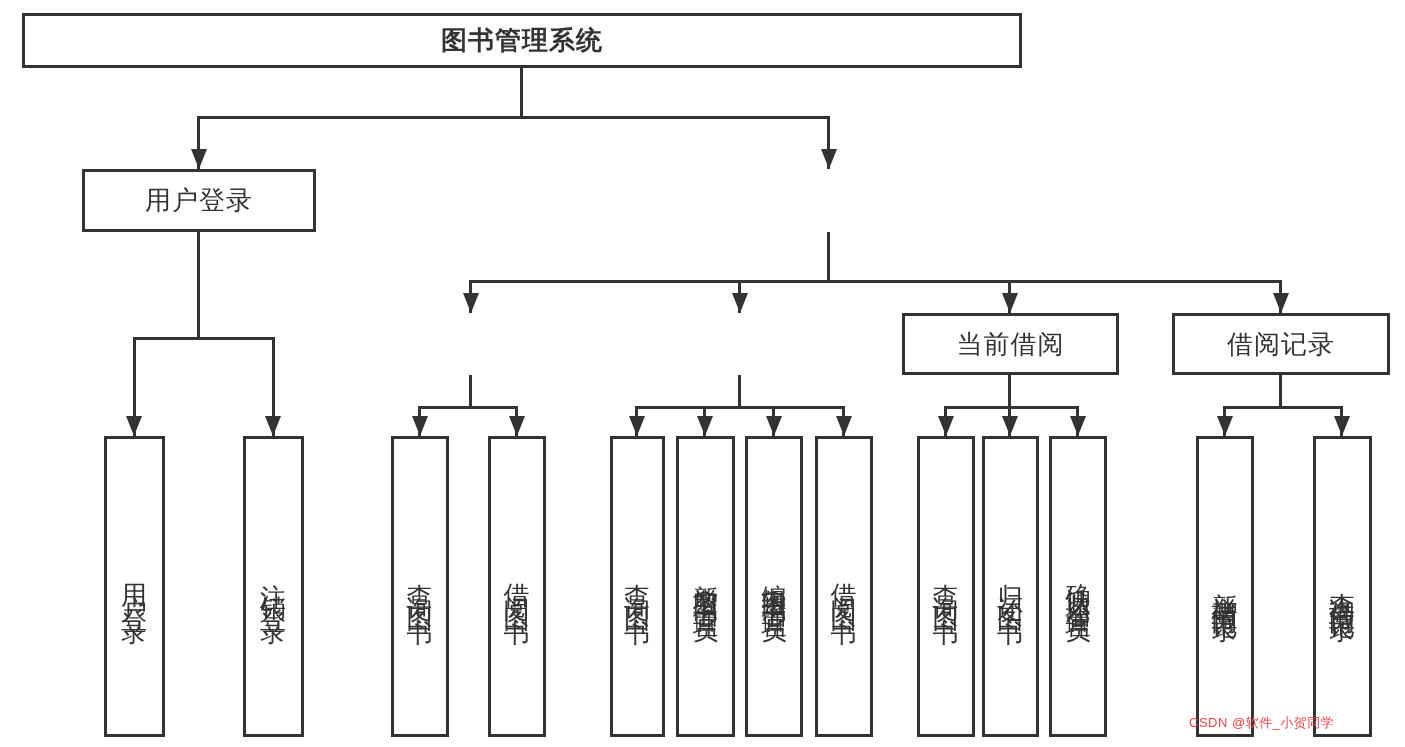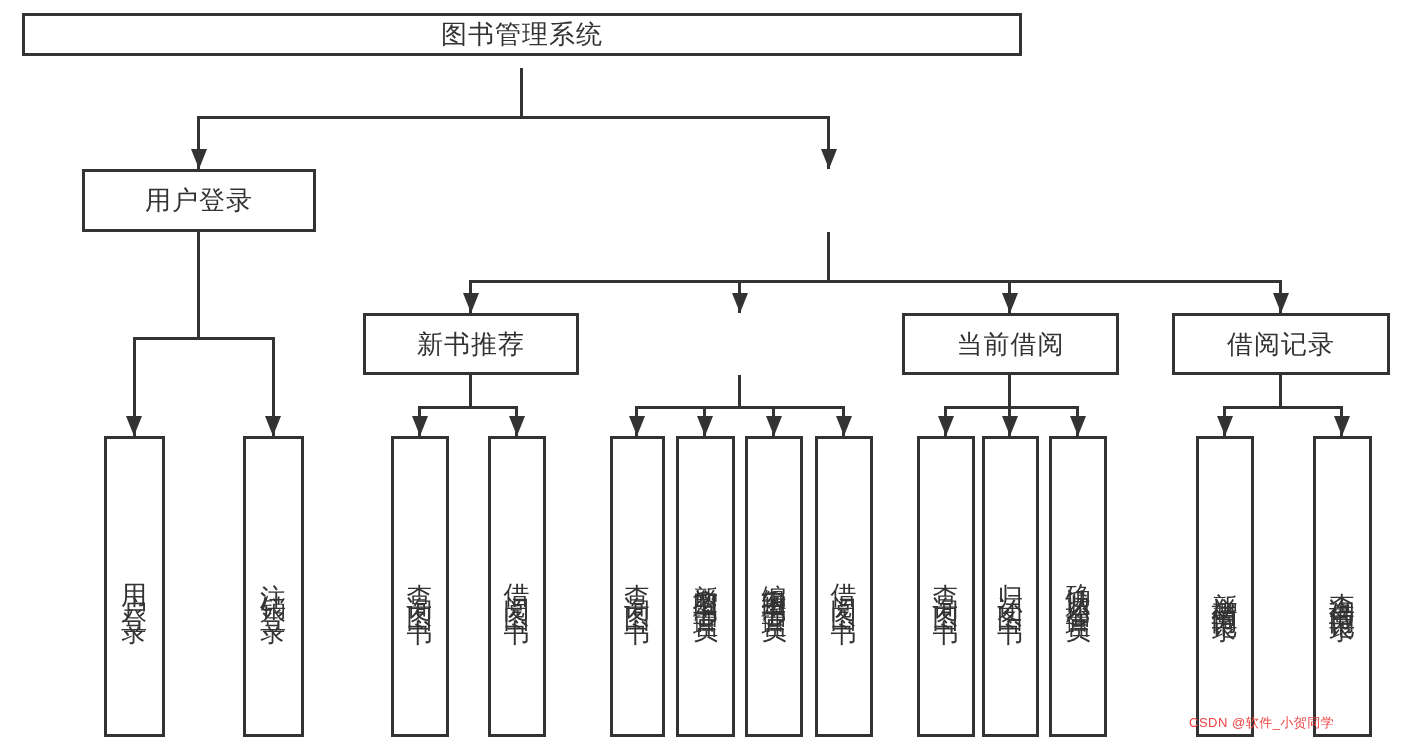--- a/index.html
+++ b/index.html
@@ -88,31 +88,28 @@
   <div class="arrowhead" style="left:1002px;top:416px;"></div>
   <div class="arrowhead" style="left:1070px;top:416px;"></div>
 
   <div class="vline" style="left:1279px;top:375px;height:31px;"></div>
   <div class="hline" style="left:1223px;top:406px;width:120px;"></div>
   <div class="vline" style="left:1223px;top:406px;height:30px;"></div>
   <div class="vline" style="left:1340px;top:406px;height:30px;"></div>
   <div class="arrowhead" style="left:1217px;top:416px;"></div>
   <div class="arrowhead" style="left:1334px;top:416px;"></div>
 
-  <div class="box" style="left:22px;top:13px;width:1000px;height:43px;">
+  <div class="box" style="left:22px;top:13px;width:1000px;height:55px;font-weight:bold;">
     <span class="lbl">图书管理系统</span>
   </div>
 
   <div class="box" style="left:82px;top:169px;width:234px;height:63px;">
     <span class="lbl">用户登录</span>
   </div>
 
-  <div class="box" style="left:363px;top:313px;width:216px;height:62px;">
-    <span class="lbl">新书推荐</span>
-  </div>
   <div class="box" style="left:1172px;top:313px;width:218px;height:62px;">
     <span class="lbl">借阅记录</span>
   </div>
   <div class="box" style="left:902px;top:313px;width:217px;height:62px;">
     <span class="lbl">当前借阅</span>
   </div>
 
   <div class="box vert v4" style="left:104px;top:436px;width:61px;height:301px;">
     <span class="lbl">用户登录</span>
   </div>

